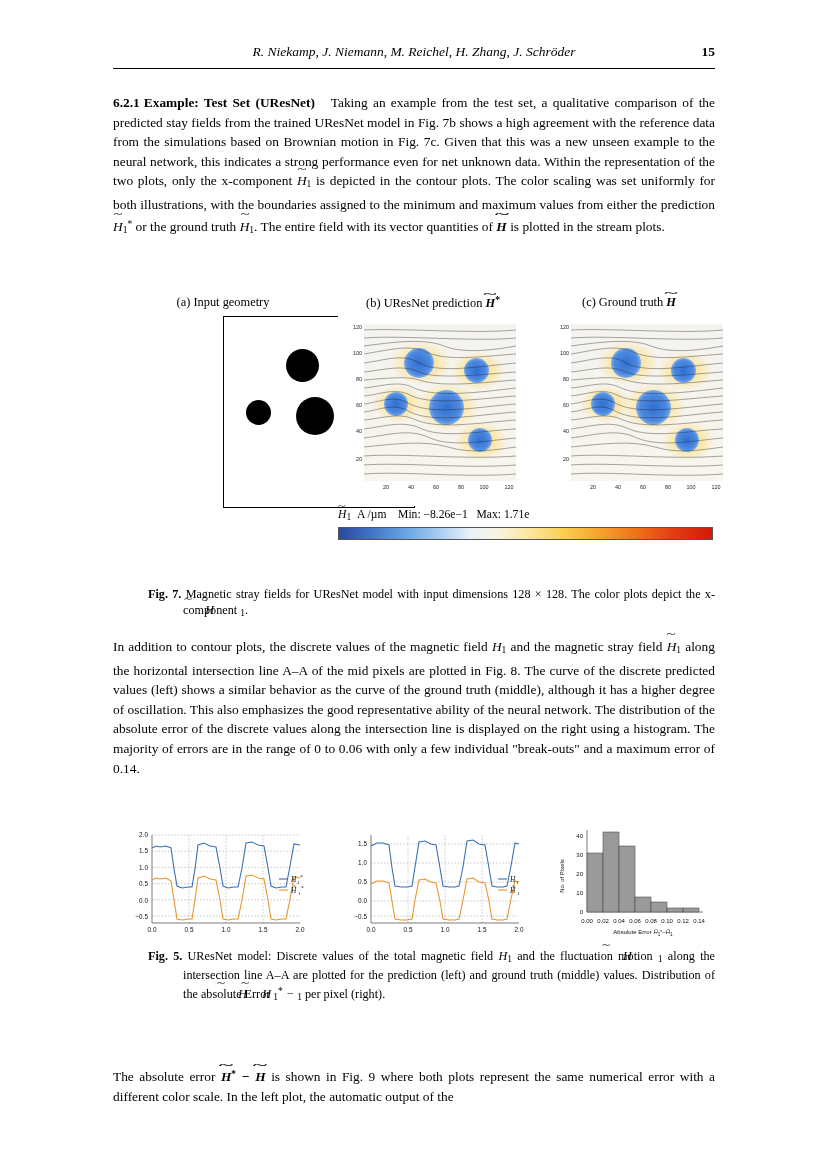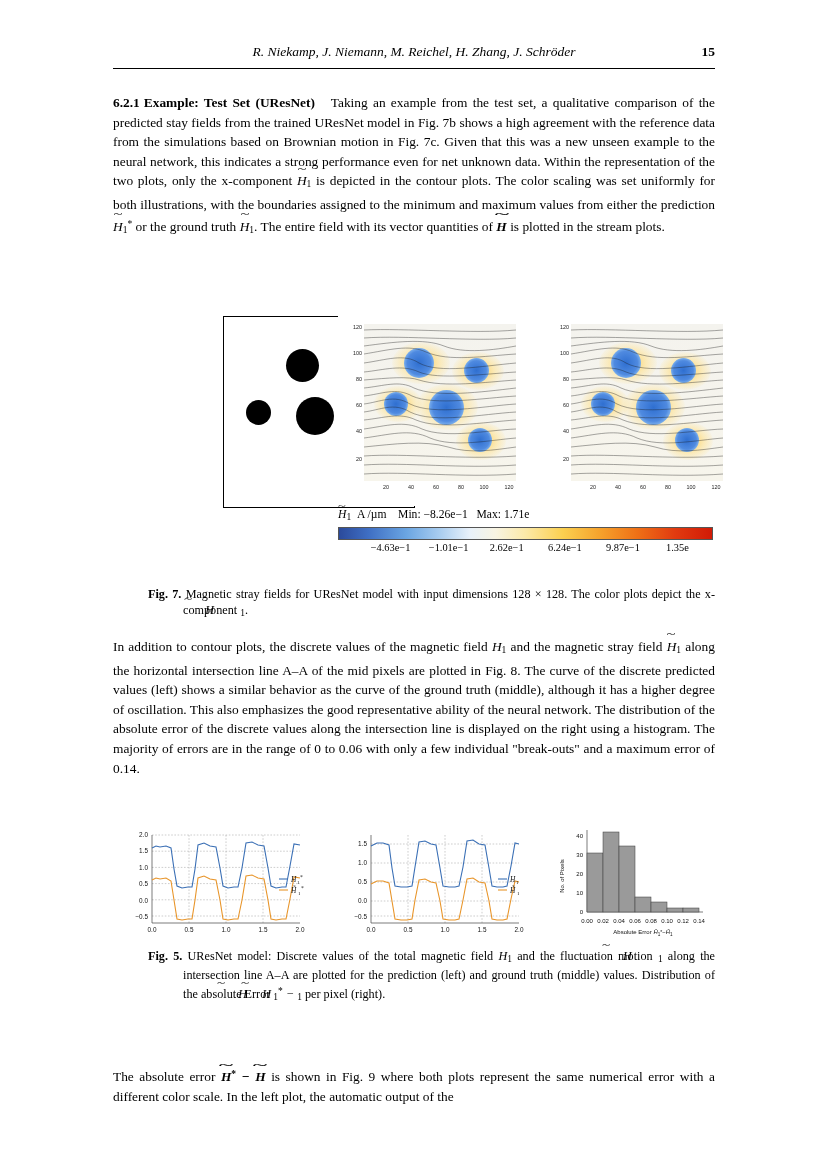--- a/index.html
+++ b/index.html
@@ -264,20 +264,25 @@
     <span class="math"><span class="tilde">H</span><sub class="s">1</sub></span>
     <span>is depicted in the contour plots. The color scaling was set uniformly for both illustrations, with the boundaries assigned to the minimum and maximum values from either the prediction</span>
     <span class="math"><span class="tilde">H</span><sub class="s">1</sub><sup class="s">*</sup></span>
     <span>or the ground truth</span>
     <span class="math"><span class="tilde">H</span><sub class="s">1</sub></span><span>. The entire field with its vector quantities of</span>
     <span class="mathb"><span class="tildew">H</span></span>
     <span>is plotted in the stream plots.</span>
   </div>
 
   <div class="fig7">
+    <div class="caps">
+      <div class="cap-a">(a) Input geometry</div>
+      <div class="cap-b"><span>(b) UResNet prediction</span> <span class="mathb"><span class="tildew">H</span><sup class="s">*</sup></span></div>
+      <div class="cap-c"><span>(c) Ground truth</span> <span class="mathb"><span class="tildew">H</span></span></div>
+    </div>
 
     <div class="panelA">
       <div class="disc" style="left:62px; top:32px; width:33px; height:33px;"></div>
       <div class="disc" style="left:118px; top:50px; width:27px; height:27px;"></div>
       <div class="disc" style="left:22px; top:83px; width:25px; height:25px;"></div>
       <div class="disc" style="left:72px; top:80px; width:38px; height:38px;"></div>
       <div class="disc" style="left:120px; top:110px; width:25px; height:25px;"></div>
     </div>
 
     <div class="panelBox panelB">
@@ -385,28 +390,20 @@
     </div>
 
     <div class="cbwrap">
       <div class="cbtitle">
         <span class="math"><span class="tilde">H</span><sub class="s">1</sub></span>
         &nbsp;<span>A /µm</span>
         &nbsp;&nbsp;&nbsp;<span>Min:  −8.26e−1</span>
         &nbsp;&nbsp;<span>Max: 1.71e</span>
       </div>
       <div class="cbbar"></div>
-      <div class="cbticks">
-        <span style="left:14%">−4.63e−1</span>
-        <span style="left:29.5%">−1.01e−1</span>
-        <span style="left:45%">2.62e−1</span>
-        <span style="left:60.5%">6.24e−1</span>
-        <span style="left:76%">9.87e−1</span>
-        <span style="left:90.5%">1.35e</span>
-      </div>
     </div>
   </div>
 
   <div class="figcap" id="fig7cap">
     <span class="hang"><b>Fig. 7.</b>
     <span>Magnetic stray fields for UResNet model with input dimensions 128 × 128. The color plots depict the x-component</span>
     <span class="math"><span class="tilde">H</span><sub class="s">1</sub></span><span>.</span></span>
   </div>
 
   <div class="col p2">

